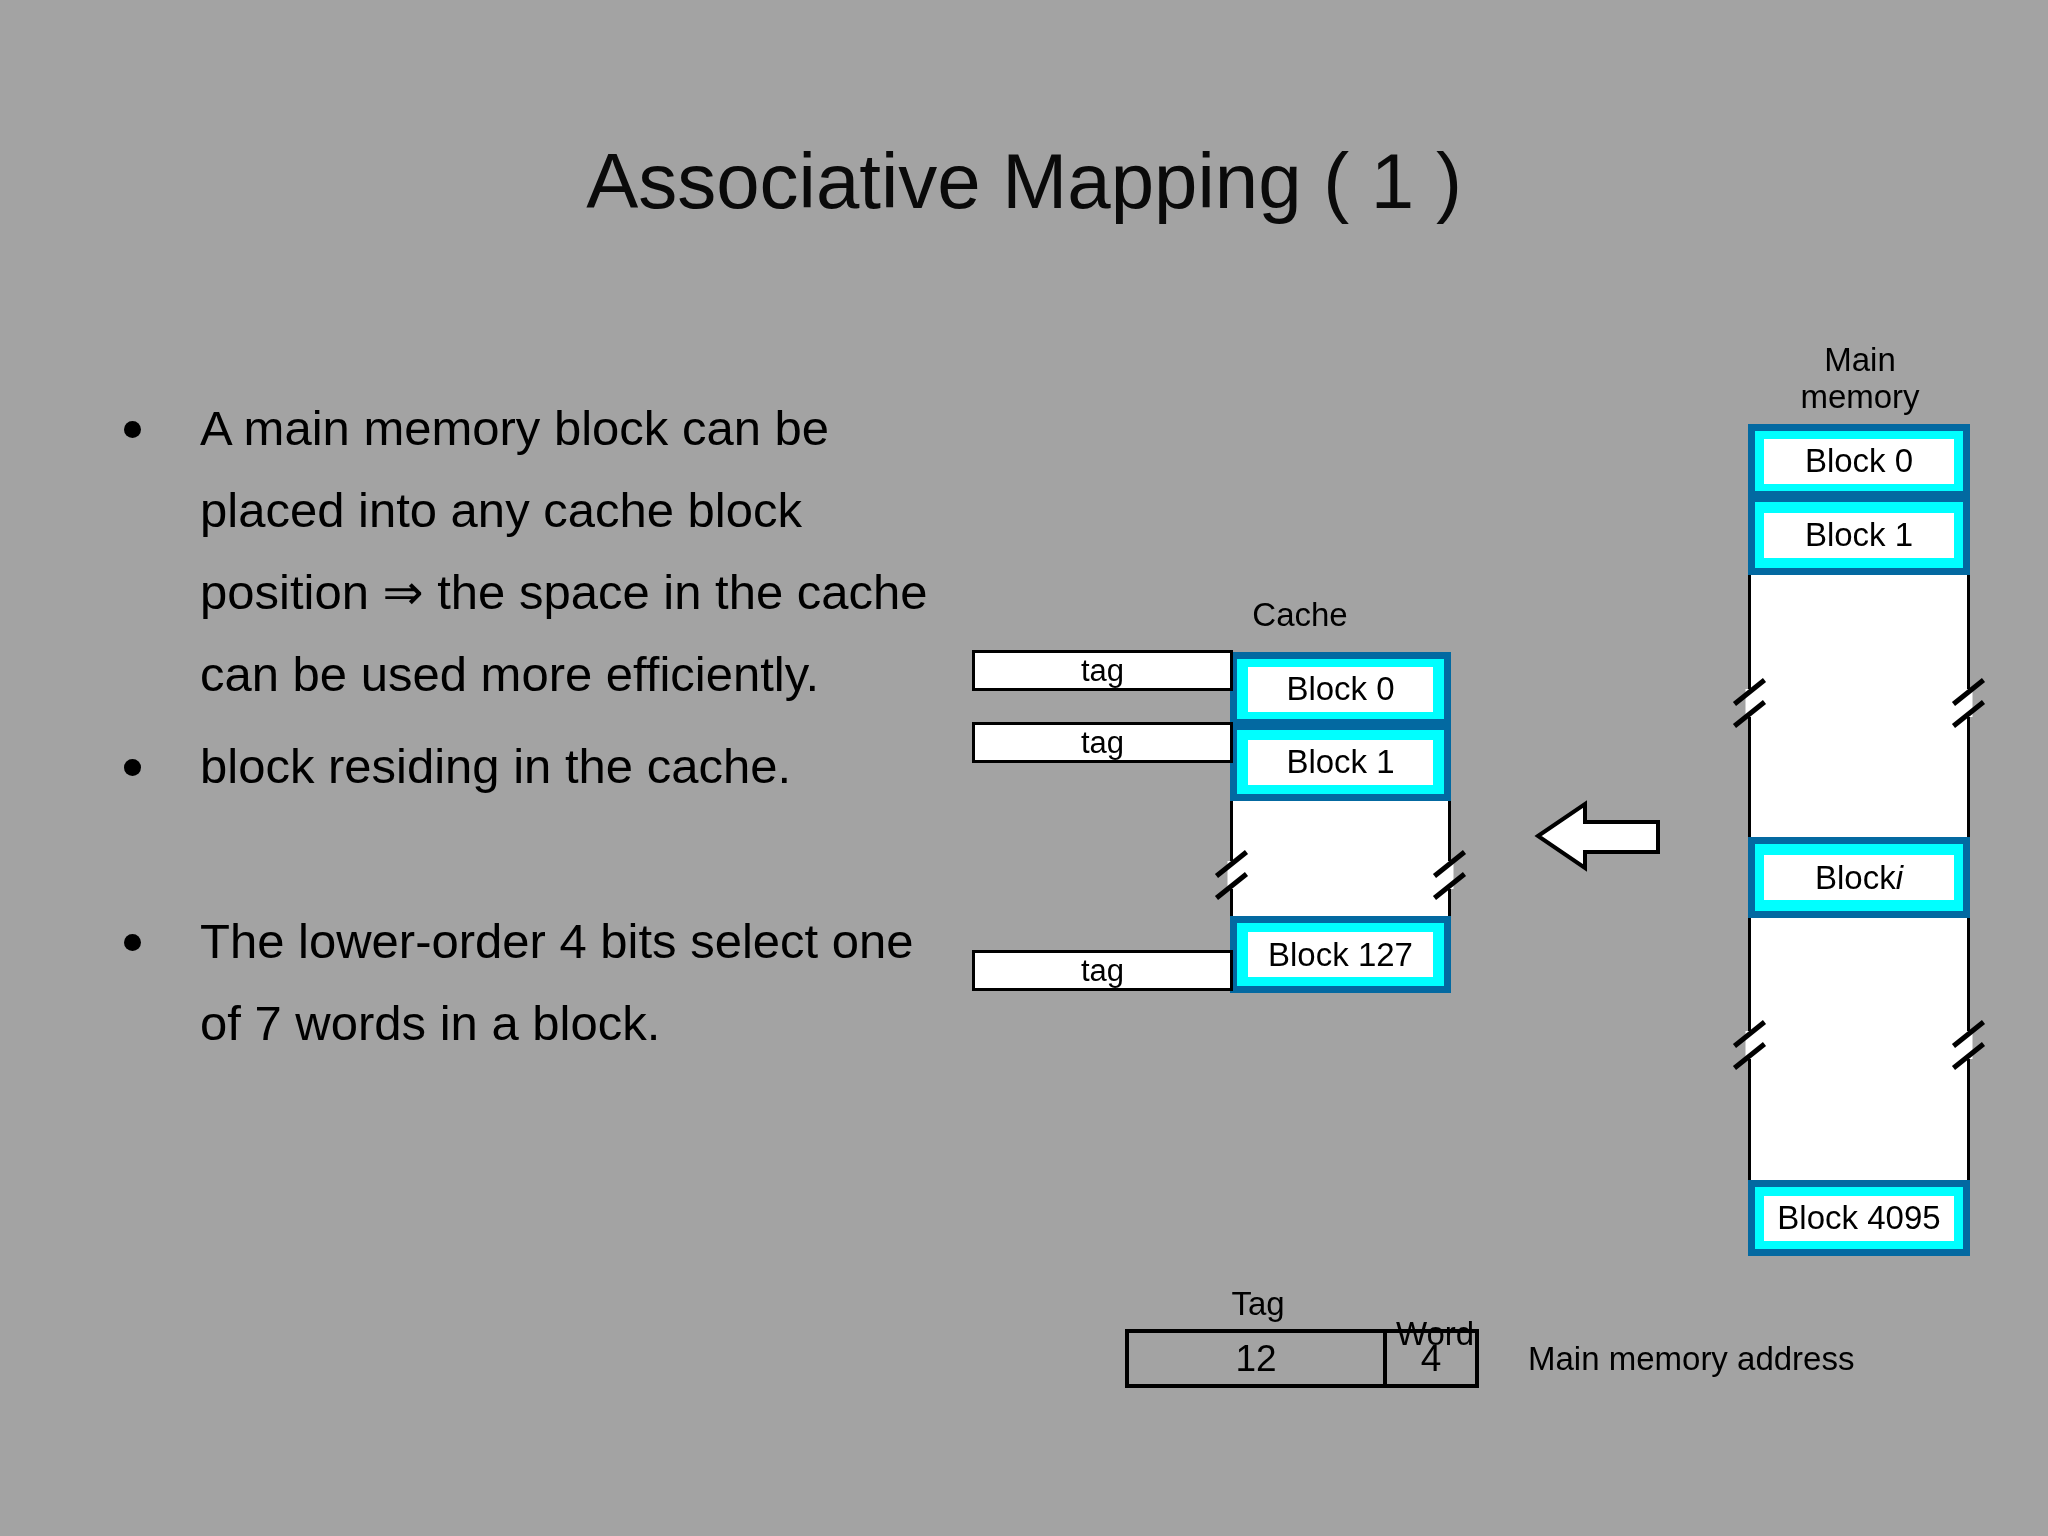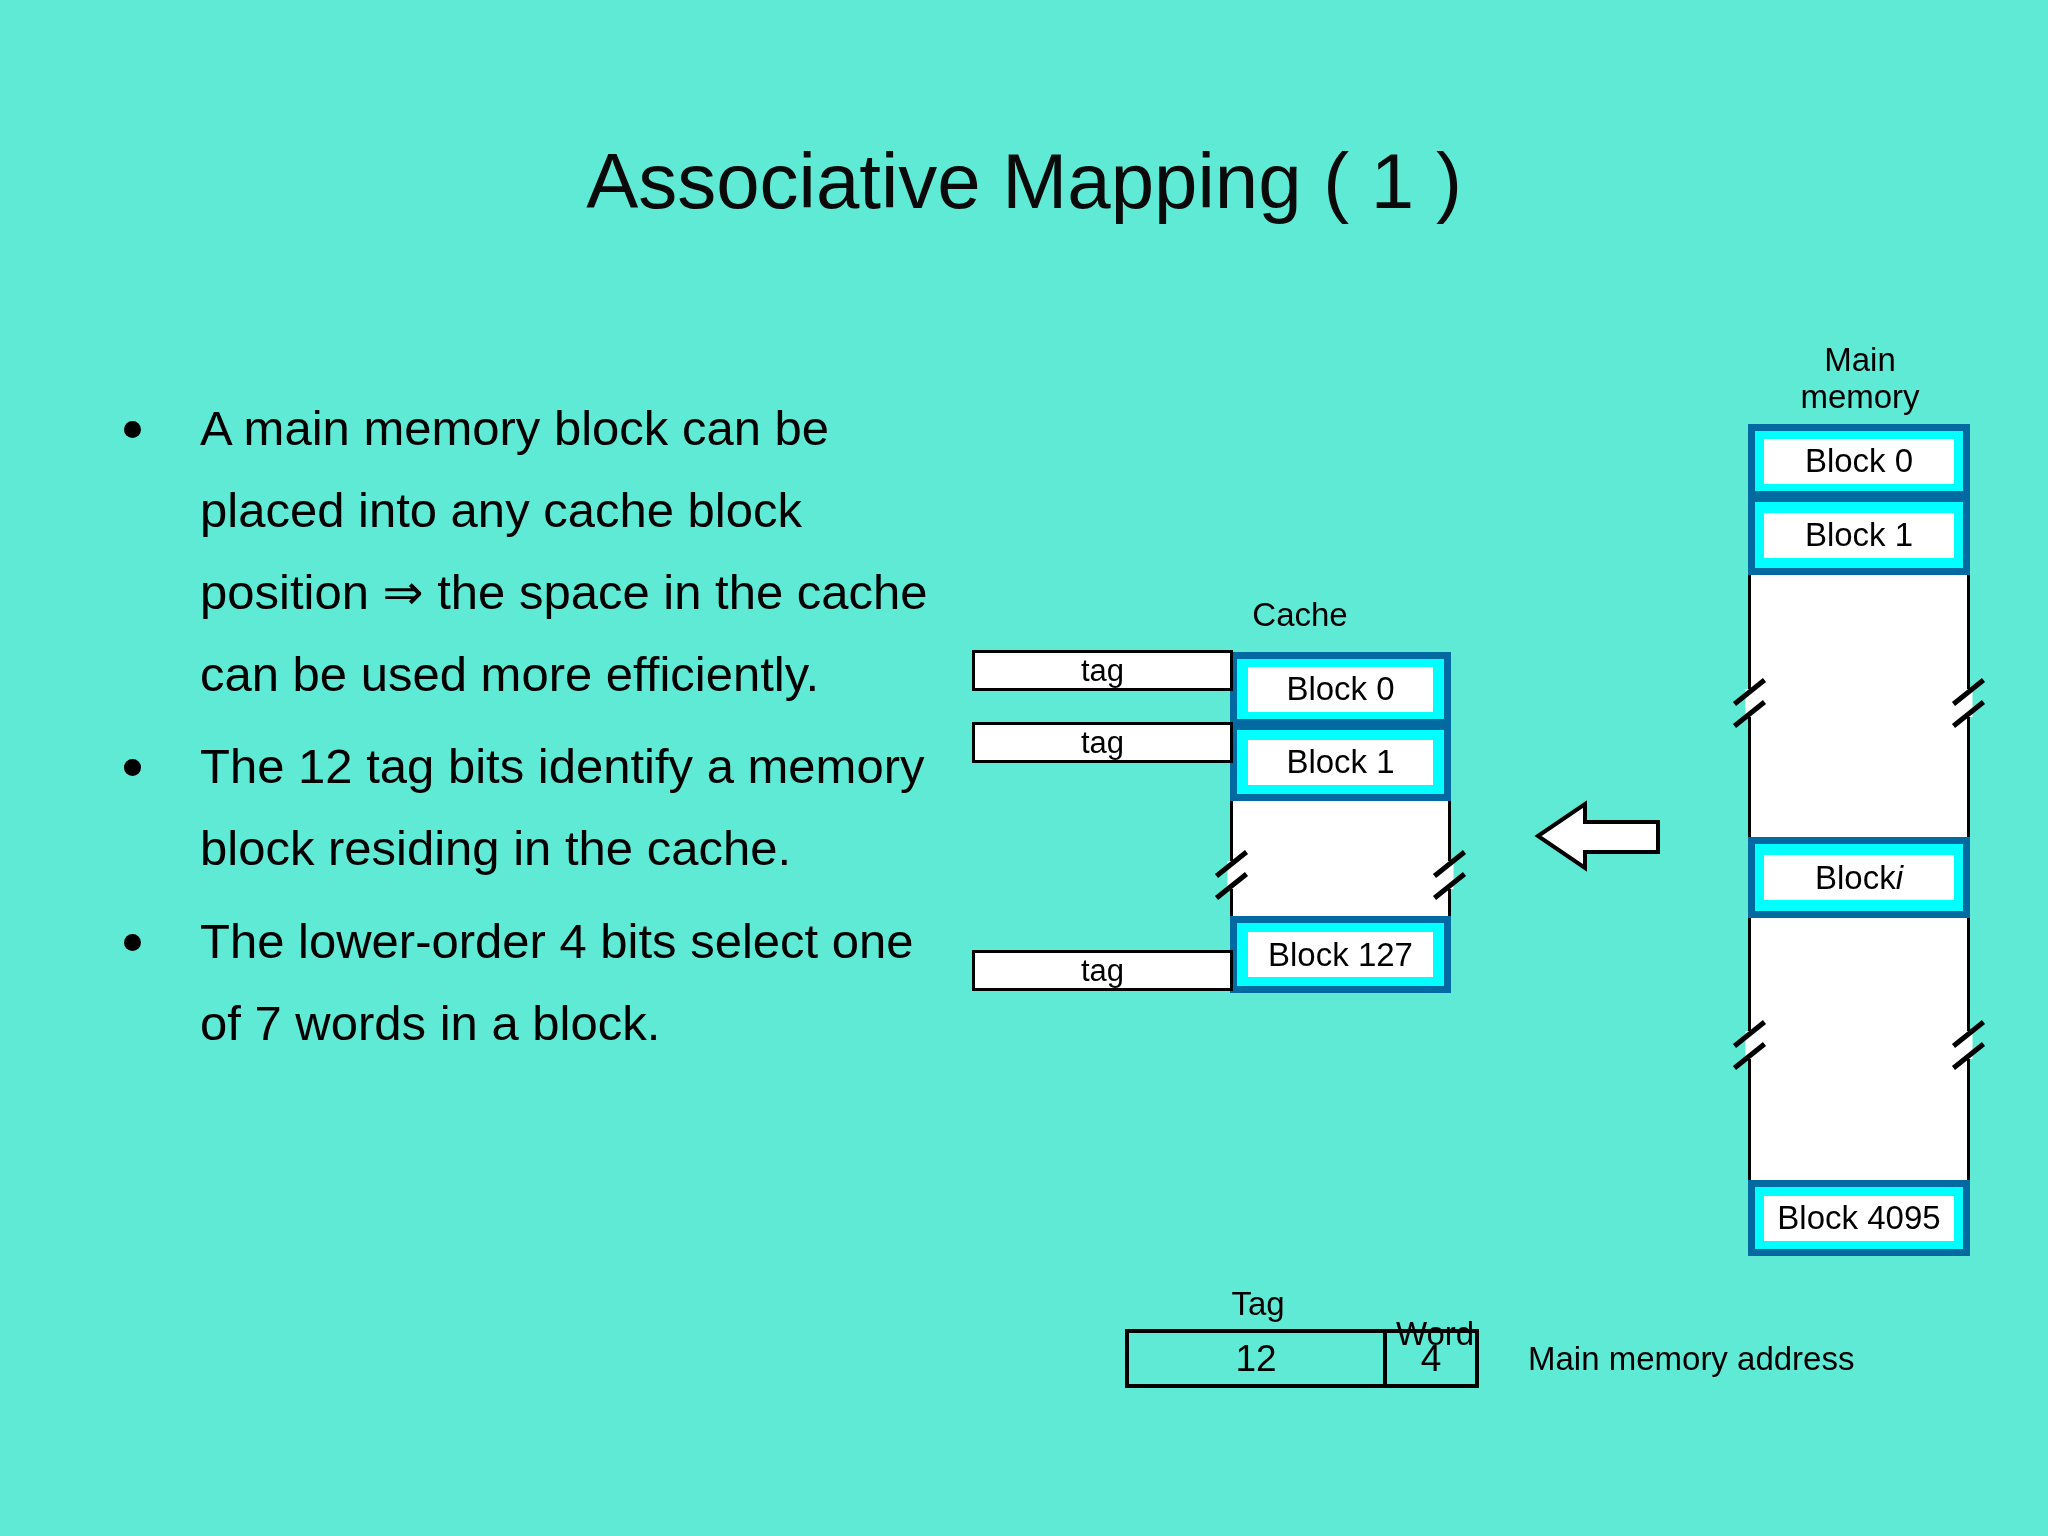--- a/index.html
+++ b/index.html
@@ -1,17 +1,17 @@
 <!DOCTYPE html>
 <html><head>
 <meta charset="utf-8">
 <style>
   html,body{margin:0;padding:0;background:#888;}
   .slide{
-    position:relative;width:2048px;height:1536px;background:#5eead4;
+    position:relative;width:2048px;height:1536px;background:#a3a3a3;
     font-family:"Liberation Sans", sans-serif;color:#000;overflow:hidden;
   }
   .abs{position:absolute;}
   .title{
     left:0;top:142px;width:2048px;text-align:center;
     font-size:78px;line-height:1;color:#0a0a0a;letter-spacing:0;
   }
   
   .bullet-item{position:absolute;left:200px;z-index:6;}
   .bullet-item .line{font-size:49px;line-height:82px;white-space:nowrap;}
@@ -66,21 +66,20 @@
   <div>
     <div class="bullet-item" style="top:387px">
       <span class="dot"></span>
       <div class="line">A main memory block can be</div>
       <div class="line">placed into any cache block</div>
       <div class="line">position ⇒ the space in the cache</div>
       <div class="line">can be used more efficiently.</div>
     </div>
     <div class="bullet-item" style="top:725px">
       <span class="dot"></span>
-      <div class="line">The 12 tag bits identify a memory</div>
       <div class="line">block residing in the cache.</div>
     </div>
     <div class="bullet-item" style="top:900px">
       <span class="dot"></span>
       <div class="line">The lower-order 4 bits select one</div>
       <div class="line">of 7 words in a block.</div>
     </div>
   </div>
 
   <div class="abs diag-label" style="left:1190px;top:596px;width:220px;">Cache</div>

